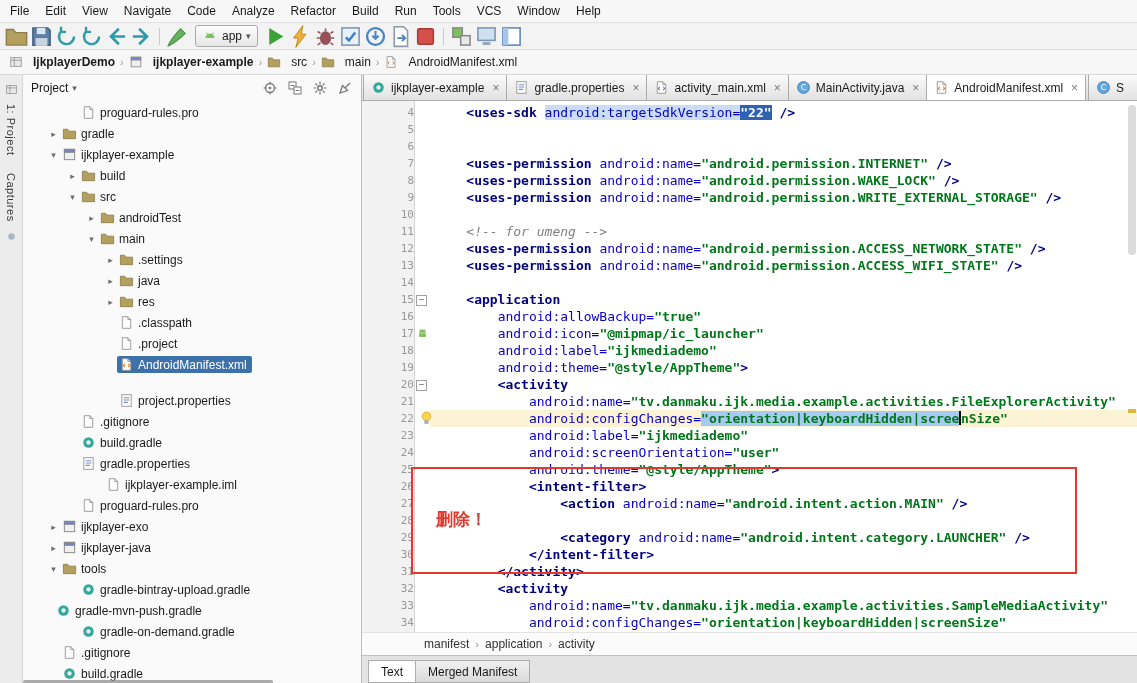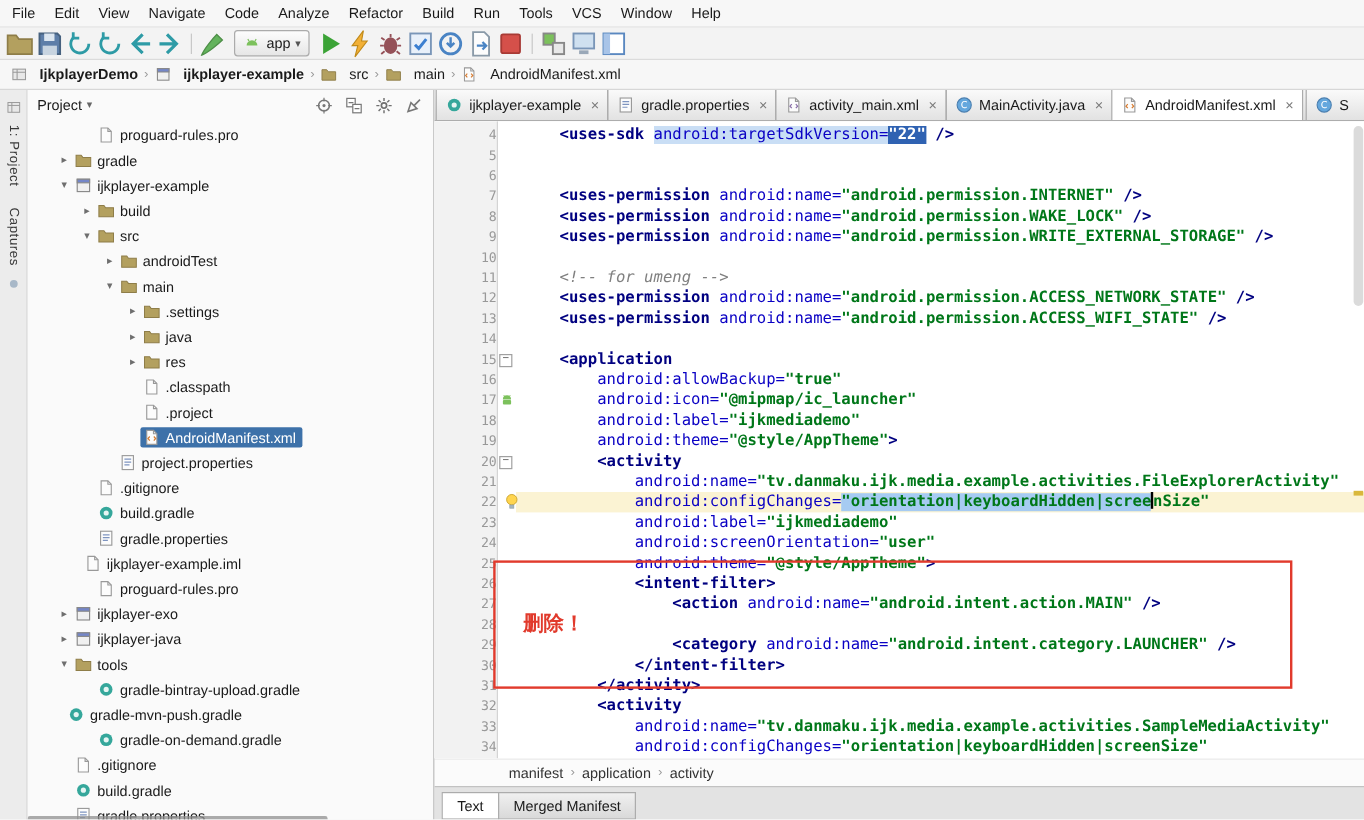--- a/index.html
+++ b/index.html
@@ -1,17 +1,17 @@
 <!DOCTYPE html>
 <html><head>
 <meta charset="utf-8">
 <style>
 html,body{margin:0;padding:0;}
 body{background:#FFF;}
-#app{position:relative;width:1137px;height:683px;overflow:hidden;background:#e5e5e5;
+#app{position:relative;width:1137px;height:683px;overflow:hidden;background:#7dd3fc;
   font-family:"Liberation Sans","DejaVu Sans",sans-serif;font-size:12px;color:#1A1A1A;cursor:default;}
 .menubar{height:22px;display:flex;align-items:center;background:#F7F7F7;border-bottom:1px solid #E2E2E2;padding-left:2px;}
 .menu-item{padding:2px 8px;white-space:nowrap;}
 .toolbar{height:26px;display:flex;align-items:center;background:#F3F3F3;border-bottom:1px solid #DBDBDB;padding-left:4px;}
 .tb-btn{width:25px;height:22px;display:flex;align-items:center;justify-content:center;border-radius:3px;}
 .icn{display:inline-flex;width:16px;height:16px;flex:none;}
 .icn svg{width:100%;height:100%;display:block;}
 .tb-sep{width:1px;height:17px;background:#C8C8C8;margin:0 5px;}
 .run-config{display:flex;align-items:center;gap:4px;height:20px;padding:0 6px;margin:0 5px;border:1px solid #ABABAB;border-radius:3px;background:linear-gradient(#FDFDFD,#E6E6E6);}
 .rc-chev{font-size:9px;color:#555;}
@@ -454,21 +454,21 @@
               <span class="icn">
                 <svg viewBox="0 0 16 16">
                   <path d="M3.5 1.8h6l3 3v9.4h-9z" fill="#FCFCFC" stroke="#999"></path>
                   <path d="M9.5 1.8v3h3" fill="none" stroke="#999"></path>
                   <path d="M6.2 7.2 4.6 9l1.6 1.8M9.8 7.2 11.4 9l-1.6 1.8" stroke="#D77B2F" stroke-width="1.1" fill="none"></path>
                 </svg>
               </span>
               <span class="tree-label">AndroidManifest.xml</span>
             </span>
           </div>
-          <div class="tree-row" style="padding-left: 61px;">
+          <div class="tree-row" style="padding-left: 81px; margin-top: 15px;">
             <span class="chev"></span>
             <span class="sel-wrap">
               <span class="icn">
                 <svg viewBox="0 0 16 16">
                   <rect x="3" y="1.8" width="10" height="12.4" fill="#FCFCFC" stroke="#999"></rect>
                   <path d="M5 5h6M5 7.5h6M5 10h4.5" stroke="#7E94C0" stroke-width="1.1" fill="none"></path>
                 </svg>
               </span>
               <span class="tree-label">project.properties</span>
             </span>
@@ -502,21 +502,21 @@
             <span class="sel-wrap">
               <span class="icn">
                 <svg viewBox="0 0 16 16">
                   <rect x="3" y="1.8" width="10" height="12.4" fill="#FCFCFC" stroke="#999"></rect>
                   <path d="M5 5h6M5 7.5h6M5 10h4.5" stroke="#7E94C0" stroke-width="1.1" fill="none"></path>
                 </svg>
               </span>
               <span class="tree-label">gradle.properties</span>
             </span>
           </div>
-          <div class="tree-row" style="padding-left: 32px;">
+          <div class="tree-row" style="padding-left: 68px;">
             <span class="chev"></span>
             <span class="sel-wrap">
               <span class="icn">
                 <svg viewBox="0 0 16 16">
                   <path d="M3.5 1.8h6l3 3v9.4h-9z" fill="#FCFCFC" stroke="#999"></path>
                   <path d="M9.5 1.8v3h3" fill="none" stroke="#999"></path>
                 </svg>
               </span>
               <span class="tree-label">ijkplayer-example.iml</span>
             </span>

